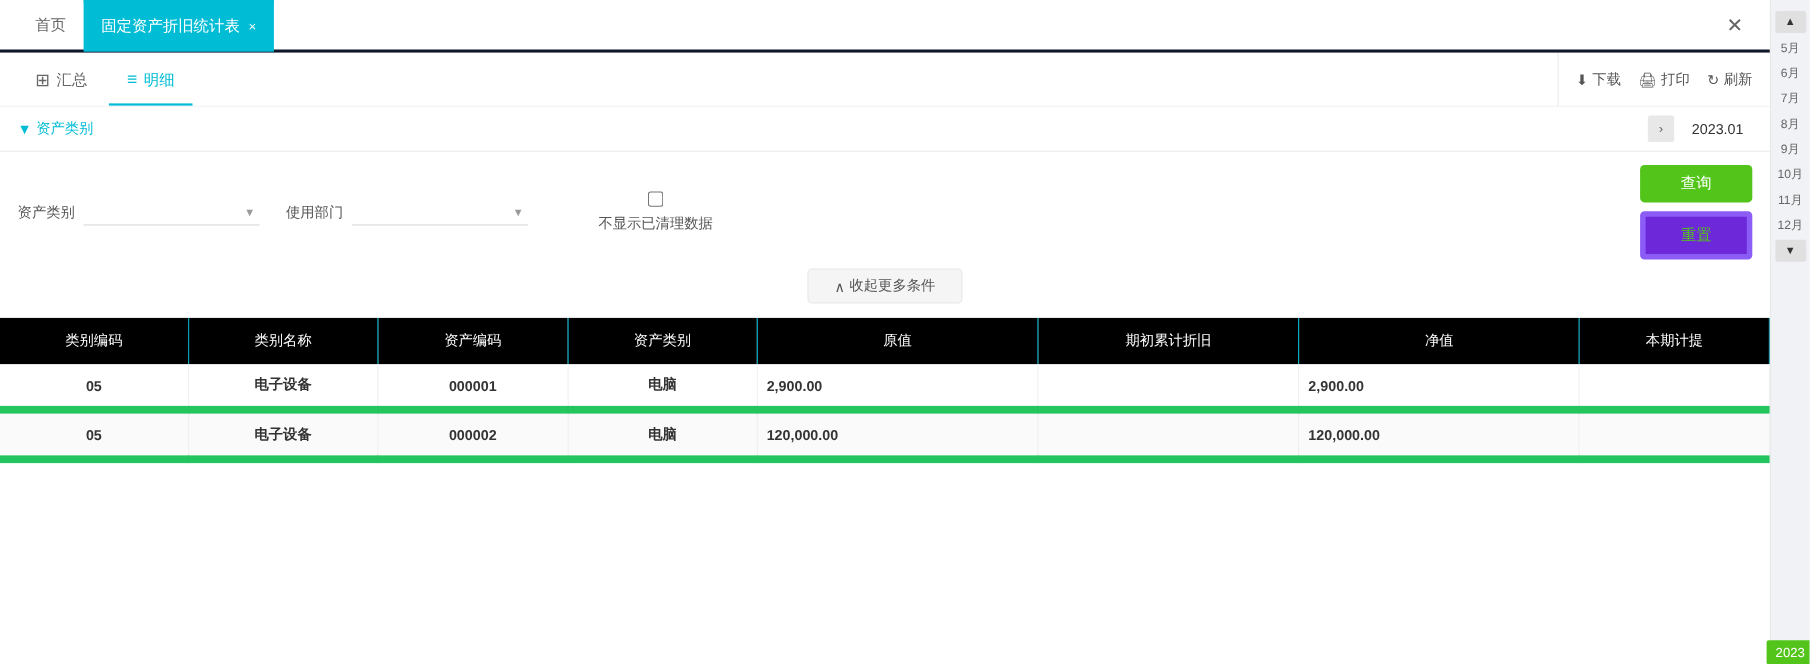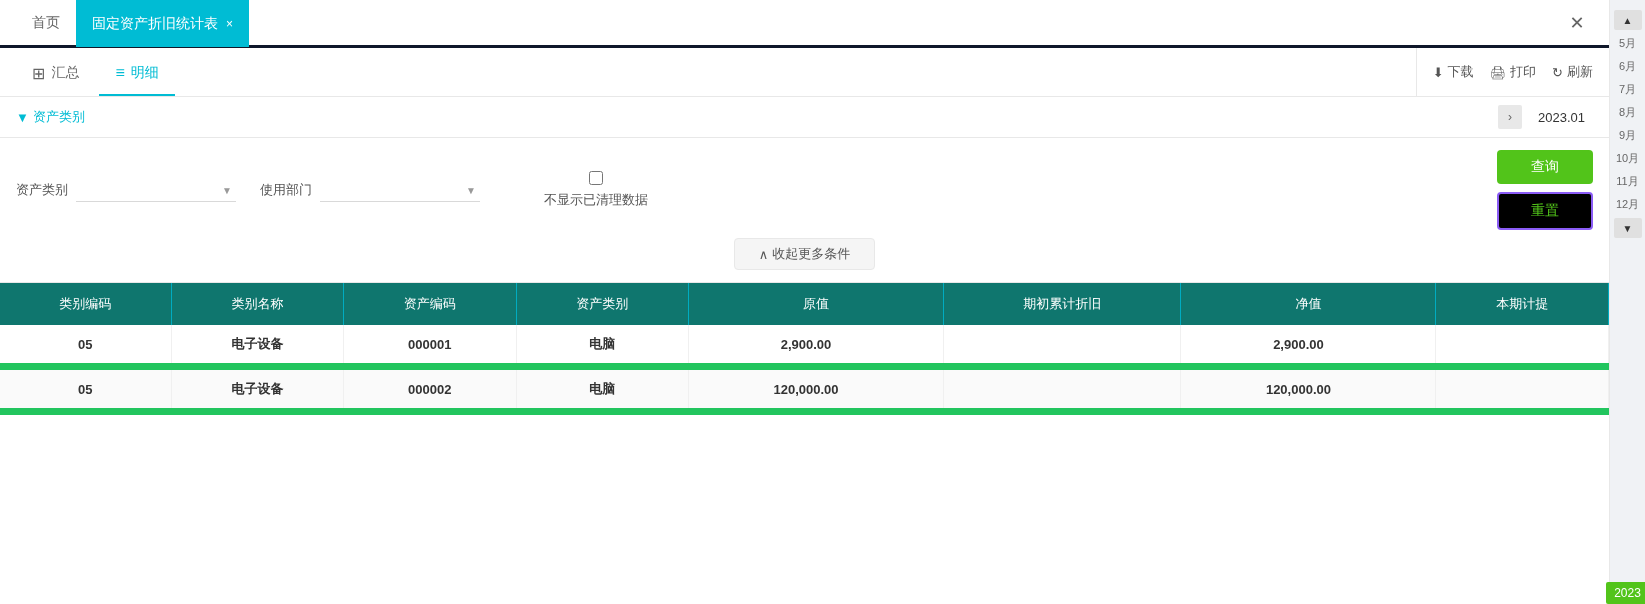--- a/index.html
+++ b/index.html
@@ -43,33 +43,33 @@
     .filter-field { display: flex; align-items: center; gap: 8px; }
     .filter-label { color: #555; font-size: 13px; white-space: nowrap; }
     .filter-select { border: none; border-bottom: 1px solid #d9d9d9; padding: 4px 24px 4px 4px; width: 160px; font-size: 13px; color: #333; appearance: none; background: transparent; cursor: pointer; outline: none; }
     .filter-select-wrap { position: relative; display: inline-flex; align-items: center; }
     .filter-select-arrow { position: absolute; right: 4px; color: #999; font-size: 10px; pointer-events: none; }
     .filter-checkbox-wrap { display: flex; align-items: center; gap: 6px; margin-left: 40px; flex-direction: column; }
     .filter-checkbox { width: 14px; height: 14px; border: 1px solid #d9d9d9; background: #fff; }
     .filter-checkbox-label { font-size: 13px; color: #555; }
     .filter-actions { display: flex; flex-direction: column; gap: 8px; margin-left: auto; }
     .btn-query { background: #52c41a; color: #fff; border: none; border-radius: 4px; padding: 8px 32px; font-size: 14px; cursor: pointer; }
-    .btn-reset { background: #000000; color: #52c41a; border: 2px solid #8b5cf6; border-radius: 4px; padding: 8px 32px; font-size: 14px; cursor: pointer; }
+    .btn-reset { background: #6d28d9; color: #52c41a; border: 5px solid #8b5cf6; border-radius: 4px; padding: 8px 32px; font-size: 14px; cursor: pointer; }
     .collapse-btn { display: flex; align-items: center; justify-content: center; gap: 4px; color: #555; font-size: 13px; cursor: pointer; padding: 6px 24px; background: #f5f5f5; border: 1px solid #e8e8e8; border-radius: 4px; margin: 0 auto 4px; width: fit-content; }
 
     
     .table-container { flex: 1; overflow: auto; }
     table { width: 100%; border-collapse: collapse; }
-    thead tr { background: #0f766e; color: #fff; }
+    thead tr { background: #000000; color: #fff; }
     thead th { padding: 12px 8px; text-align: center; font-weight: normal; font-size: 13px; border-right: 1px solid #00acc1; white-space: nowrap; }
     tbody tr { border-bottom: 7px solid #22c55e; font-weight: bold; }
     tbody tr:nth-child(even) { background: #fafafa; }
     tbody tr.total-row { background: #e8f7ff; }
     tbody td { padding: 10px 8px; text-align: center; font-size: 13px; color: #333; border-right: 1px solid #f0f0f0; }
-    tbody td.number { text-align: center; padding-right: 28px; }
+    tbody td.number { text-align: left; padding-right: 28px; }
     .total-icon { font-size: 14px; color: #00bcd4; margin-right: 4px; }
 
     
     .right-sidebar { width: 36px; background: #f0f2f5; display: flex; flex-direction: column; align-items: center; padding-top: 8px; border-left: 1px solid #e8e8e8; }
     .sidebar-month { font-size: 11px; color: #666; padding: 4px 0; cursor: pointer; writing-mode: horizontal-tb; }
     .sidebar-month.active-year { background: #52c41a; color: #fff; padding: 4px 8px; border-radius: 2px; font-size: 12px; }
     .sidebar-nav-up, .sidebar-nav-down { width: 28px; height: 20px; display: flex; align-items: center; justify-content: center; background: #e0e0e0; border-radius: 2px; cursor: pointer; margin: 2px 0; }
 
     .search-input-wrap { position: relative; display: inline-flex; align-items: center; }
     .search-input-wrap input { padding-right: 28px; }

